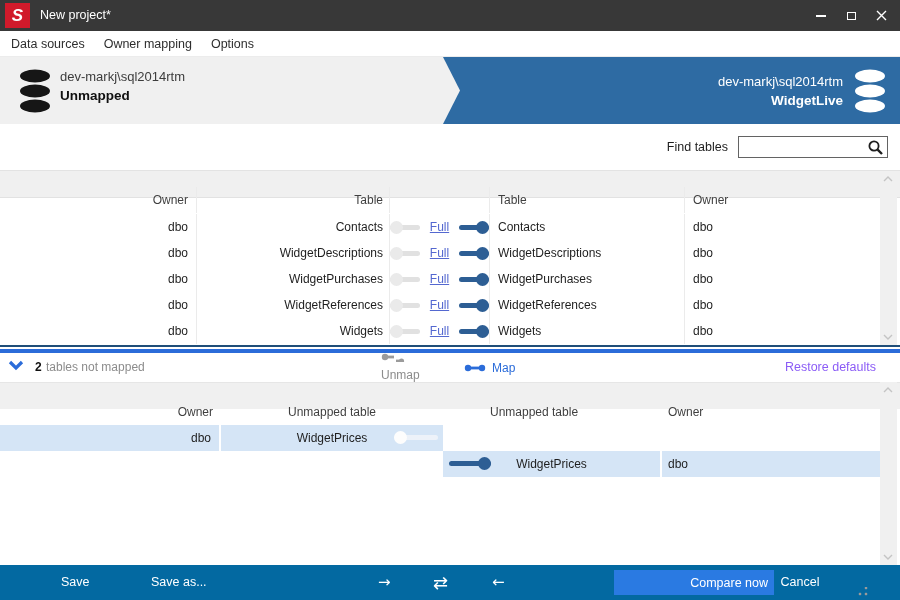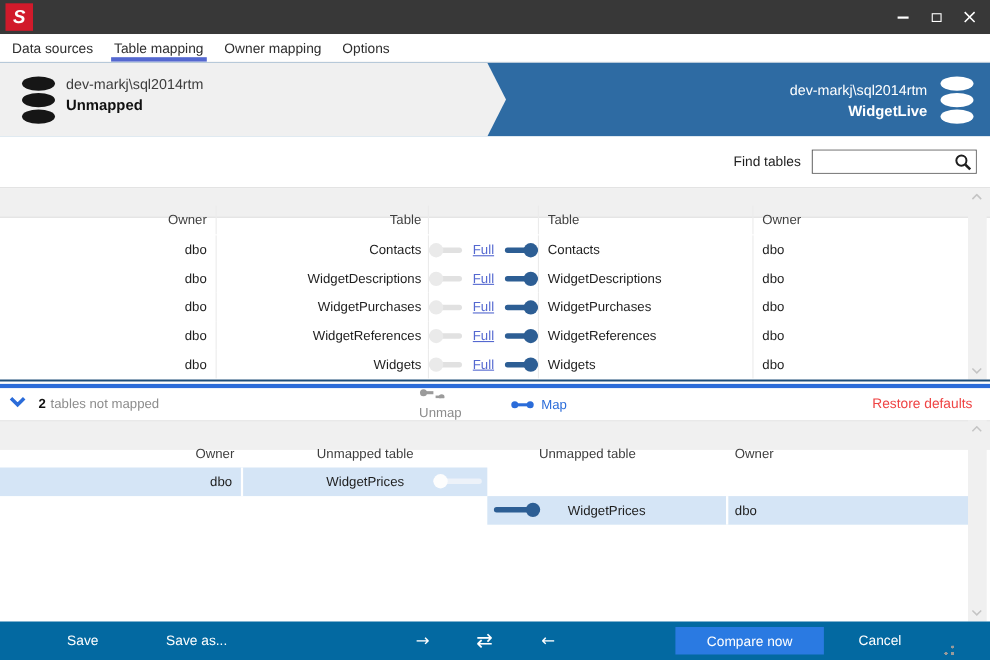--- a/index.html
+++ b/index.html
@@ -71,21 +71,21 @@
   .split-gap{height:2px;background:#fff;}
   .split-blue{height:4px;background:#2b6cd9;}
 
   
   .nmbar{position:absolute;top:353px;left:0;right:0;height:29px;background:#fff;font-size:12px;}
   .collapse{position:absolute;left:8px;top:7px;}
   .nmcount{position:absolute;left:35px;top:0;line-height:29px;font-weight:bold;color:#111;}
   .nmlabel{position:absolute;left:46px;top:0;line-height:29px;color:#8c8c8c;}
   .unmap{position:absolute;left:381px;top:0;height:29px;display:flex;gap:6px;color:#8c8c8c;flex-direction:column;}
   .map{position:absolute;left:464px;top:0;height:29px;display:flex;align-items:center;gap:6px;color:#2b6cd9;}
-  .restore{position:absolute;right:16px;top:0;line-height:29px;color:#ef4444;font-size:12.5px;cursor:pointer;}
+  .restore{position:absolute;right:24px;top:0;line-height:29px;color:#8b5cf6;font-size:12.5px;cursor:pointer;}
 
   
   .lowergrid{position:absolute;top:382px;left:0;right:0;height:183px;background:#fff;}
   .ghead2{display:flex;height:27px;background:#f0f0f0;border-top:1px solid #e6e6e6;box-sizing:border-box;color:#3f3f3f;font-size:12px;}
   .lrow{display:flex;height:26px;font-size:12px;color:#1e1e1e;}
   .l1{width:221px;justify-content:flex-end;padding-right:8px;}
   .l2{width:222px;justify-content:center;position:relative;}
   .l3{width:219px;justify-content:center;position:relative;}
   .l4{width:218px;justify-content:flex-start;padding-left:6px;}
   .h-l3{justify-content:flex-start;padding-left:47px;}
@@ -102,37 +102,38 @@
 
   
   .toolbar{position:absolute;top:565px;left:0;right:0;height:35px;background:#0369a1;color:#fff;font-size:12.5px;}
   .tb-item{position:absolute;top:0;line-height:35px;cursor:pointer;}
   .tb-save{left:61px;}
   .tb-saveas{left:151px;}
   .tb-arrow{font-family:"DejaVu Sans",sans-serif;font-size:15px;}
   .tb-right{left:378px;}
   .tb-swap{left:433px;font-size:18px;}
   .tb-left{left:492px;}
-  .tb-compare{position:absolute;left:614px;top:5px;width:135px;height:25px;background:#2a7ae2;color:#fff;border:none;font-size:12.5px;font-family:"Liberation Sans",sans-serif;cursor:pointer;}
+  .tb-compare{position:absolute;left:614px;top:5px;width:160px;height:25px;background:#2a7ae2;color:#fff;border:none;font-size:12.5px;font-family:"Liberation Sans",sans-serif;cursor:pointer;text-align:right;}
   .tb-cancel{left:770px;width:60px;text-align:center;}
   .grip{position:absolute;left:858px;top:22px;width:10px;height:10px;
         background:
           radial-gradient(circle at 8px 1px,#9a9a9a 1.5px,transparent 1.6px),
           radial-gradient(circle at 8px 7px,#9a9a9a 1.5px,transparent 1.6px),
           radial-gradient(circle at 2px 7px,#9a9a9a 1.5px,transparent 1.6px);}
 </style>
 </head>
 <body>
 
 <div class="window">
 
   <div class="titlebar">
     <div class="applogo">
         <span>S</span>
       </div>
+    <div class="wintitle">New project*</div>
     <div class="winbtns">
       <div class="winbtn">
           <div class="ic-min"></div>
         </div>
       <div class="winbtn">
           <div class="ic-max"></div>
         </div>
       <div class="winbtn">
         <svg width="11" height="11">
             <path d="M1 1 L10 10 M10 1 L1 10" stroke="#fff" stroke-width="1.4"></path>
@@ -140,23 +141,20 @@
       </div>
     </div>
   </div>
 
   <div class="tabbar">
 
       <div class="tab">
         <span>Data sources</span>
       </div>
 
-      <div class="tab active">
-        <span>Table mapping</span>
-      </div>
 
       <div class="tab">
         <span>Owner mapping</span>
       </div>
 
       <div class="tab">
         <span>Options</span>
       </div>
 
   </div>

